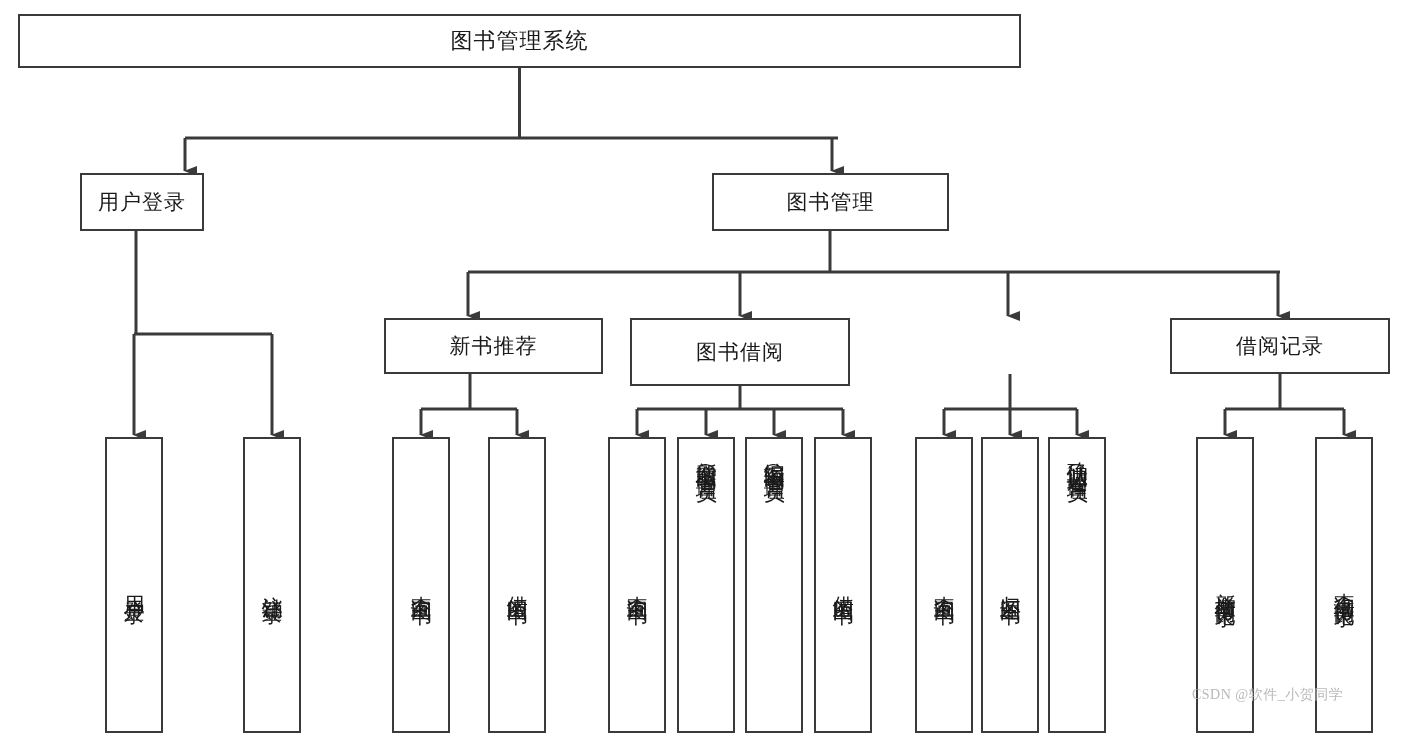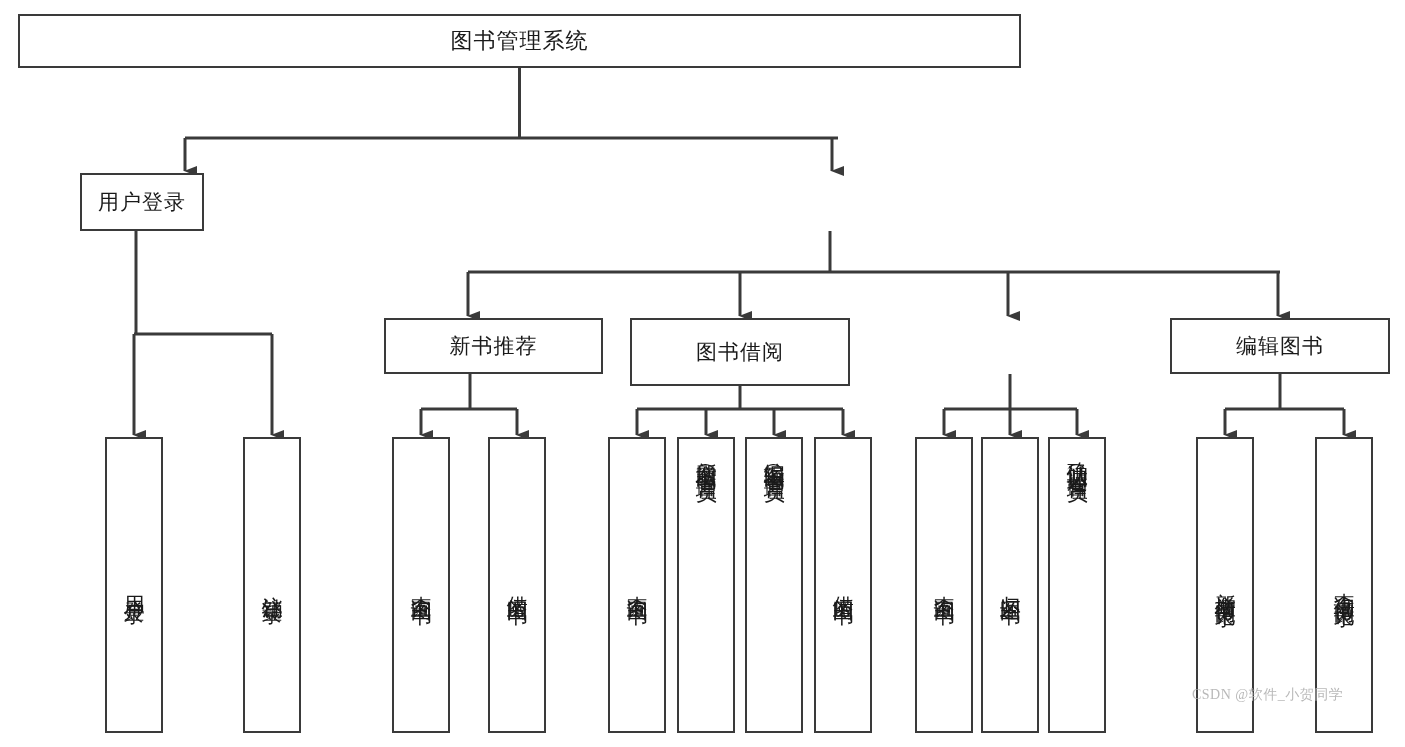--- a/index.html
+++ b/index.html
@@ -130,29 +130,32 @@
     </g>
   </svg>
 
   <div class="node h root" style="left:18px; top:14px; width:1003px; height:54px;">
     <span>图书管理系统</span>
   </div>
 
   <div class="node h" style="left:80px; top:173px; width:124px; height:58px;">
     <span>用户登录</span>
   </div>
+  <div class="node h" style="left:712px; top:173px; width:237px; height:58px;">
+    <span>图书管理</span>
+  </div>
 
   <div class="node h" style="left:360px; top:318px; width:219px; height:56px;margin-left:24px;">
     <span>新书推荐</span>
   </div>
   <div class="node h" style="left:630px; top:318px; width:220px; height:68px;">
     <span>图书借阅</span>
   </div>
   <div class="node h" style="left:1170px; top:318px; width:220px; height:56px;">
-    <span>编辑图书</span>
+    <span>借阅记录</span>
   </div>
 
   <div class="node v centered" style="left:105px; top:437px; width:58px; height:296px;">
     <span class="vtext">用户登录</span>
   </div>
   <div class="node v centered" style="left:243px; top:437px; width:58px; height:296px;">
     <span class="vtext">注销登录</span>
   </div>
 
   <div class="node v centered" style="left:392px; top:437px; width:58px; height:296px;">

